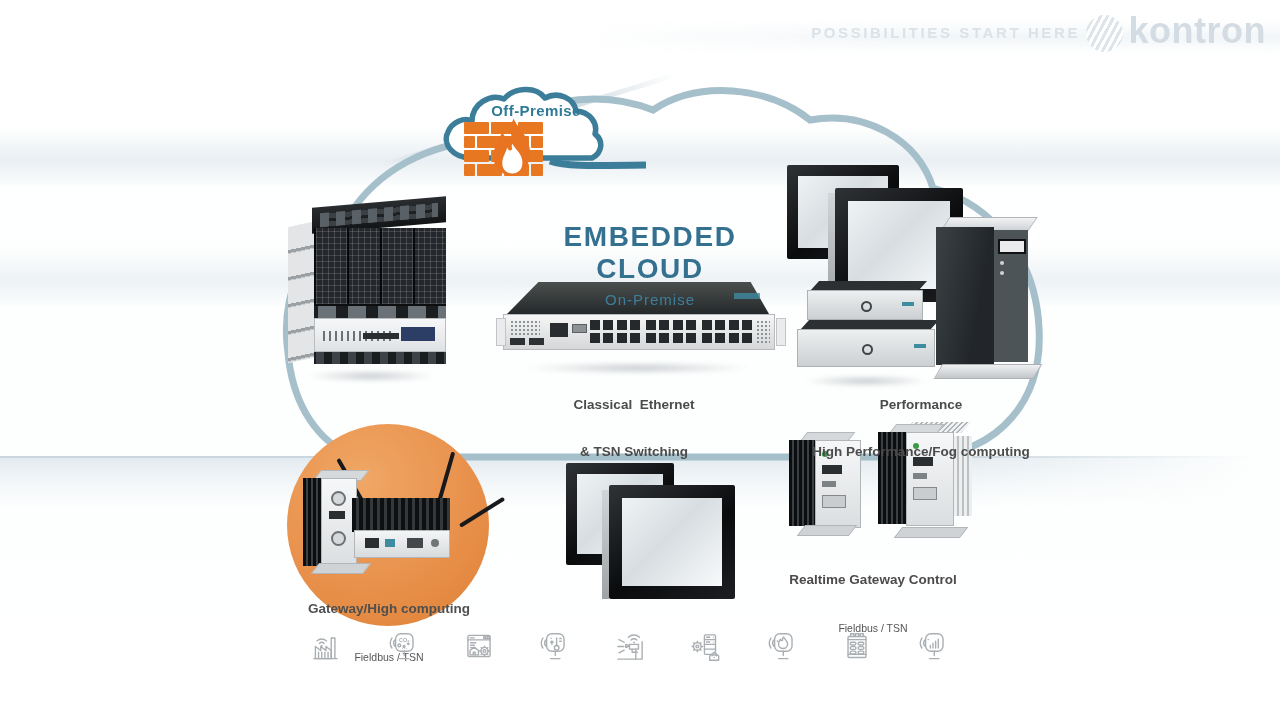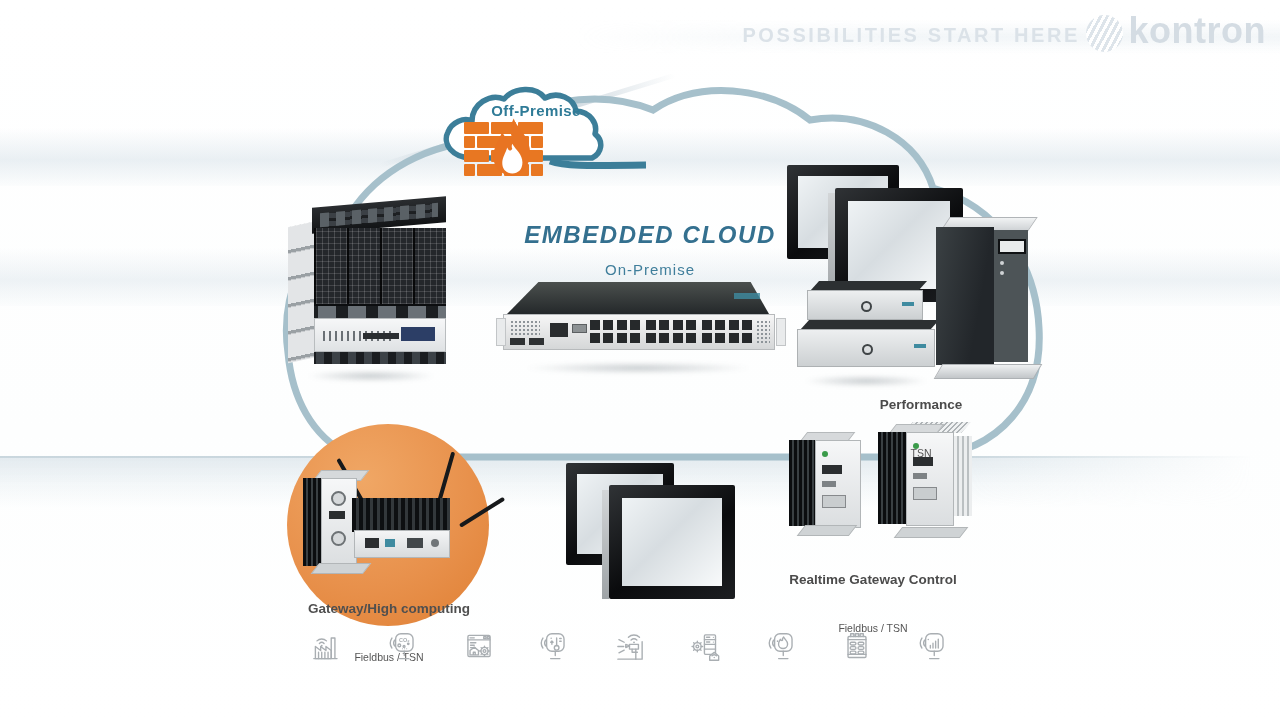--- a/index.html
+++ b/index.html
@@ -20,34 +20,34 @@
                    mask-image:linear-gradient(90deg,#000 0 75%,transparent 98%); }
   #band4 { top:20px; height:34px; background:linear-gradient(180deg,rgba(210,222,230,0),rgba(205,219,228,.25),rgba(230,238,243,0));
            -webkit-mask-image:linear-gradient(90deg,transparent 0 45%,#000 70%);
                    mask-image:linear-gradient(90deg,transparent 0 45%,#000 70%); }
   #swoosh { left:372px; top:118px; width:310px; height:5px; border-radius:3px;
             background:linear-gradient(90deg,rgba(180,195,205,0),rgba(169,187,199,.75),rgba(180,195,205,0));
             transform:rotate(-17deg); }
 
   
   #brand { right:10px; top:8px; height:46px; }
-  #tagline { position:absolute; right:190px; top:16px; font-size:20px; letter-spacing:2.6px;
+  #tagline { position:absolute; right:190px; top:16px; font-size:15px; letter-spacing:2.6px;
              color:#dbe2e8; font-weight:600; white-space:nowrap; }
   #logomark { position:absolute; right:147px; top:7px; width:37px; height:37px; border-radius:50%;
               background:repeating-linear-gradient(118deg,#dde4ea 0 3px,#ffffff 3px 6px); }
   #logotype { position:absolute; right:4px; top:2px; font-size:36px; font-weight:700; letter-spacing:.5px;
               color:#d4dce3; }
 
   
   svg.overlay { position:absolute; left:0; top:0; pointer-events:none; }
 
   
   #headline { left:510px; top:221px; width:280px; text-align:center; z-index:6; }
-  #headline .main { font-size:24px; font-weight:600; letter-spacing:1.6px; color:#34708f;font-style:italic; }
-  #headline .sub  { font-size:15px; letter-spacing:1px; color:#3f7e9b; margin-top:12px; }
+  #headline .main { font-size:28px; font-weight:600; letter-spacing:1.6px; color:#34708f; }
+  #headline .sub  { font-size:15px; letter-spacing:1px; color:#3f7e9b; margin-top:6px; }
 
   
   #offpremise { left:438px; top:58px; width:250px; height:140px; z-index:7;text-decoration:underline; }
   #offp-label { position:absolute; left:38px; top:44px; width:120px; text-align:center;
                 font-size:15px; font-weight:700; color:#2f7b97; letter-spacing:.4px; }
   #firewall { position:absolute; left:26px; top:64px; width:84px; height:62px; }
   #flame    { position:absolute; left:46px; top:58px; width:58px; height:70px; }
 
   
   .lbl { position:absolute; text-align:center; color:#4b4b4b; font-size:13.5px; line-height:15.5px;
@@ -303,20 +303,24 @@
           <i></i>
           <i></i>
         </span>
       <span class="sw-vr mesh-dots"></span>
         <span class="sw-badge"></span>
     </div>
     <div class="sw-ear" style="left:-7px;"></div>
     <div class="sw-ear" style="right:-7px;"></div>
     <div class="refl" style="left:20px;bottom:-8px;width:230px;"></div>
   </div>
+  <div class="lbl" style="left:544px;top:366px;width:180px;">
+    <div>Classical  Ethernet</div>
+    <div>&amp; TSN Switching</div>
+  </div>
 
   <div id="monA" class="mon">
       <div class="scr"></div>
     </div>
   <div id="monB" class="mon depth">
       <div class="scr"></div>
     </div>
   <div id="iracks" class="dev">
     <div id="iu1" class="iu">
         <div class="iu-top"></div>
@@ -335,21 +339,21 @@
   <div id="tower" class="dev">
     <div class="tw-top"></div>
       <div class="tw-left"></div>
     <div class="tw-right mesh-lite"></div>
     <div class="tw-disp"></div>
       <div class="tw-dot"></div>
     <div class="tw-base"></div>
   </div>
   <div class="lbl" style="left:781px;top:366px;width:280px;">
     <div>Performance</div>
-    <div class="small">TSN</div>
+    <div>High Performance/Fog computing</div>
   </div>
 
   <div id="ocircle" class="abs"></div>
   <div id="ging" class="din">
     <div class="din-tab"></div>
       <div class="din-fins"></div>
     <div class="din-body">
         <span class="c1"></span>
         <span class="e1"></span>
         <span class="c2"></span>

